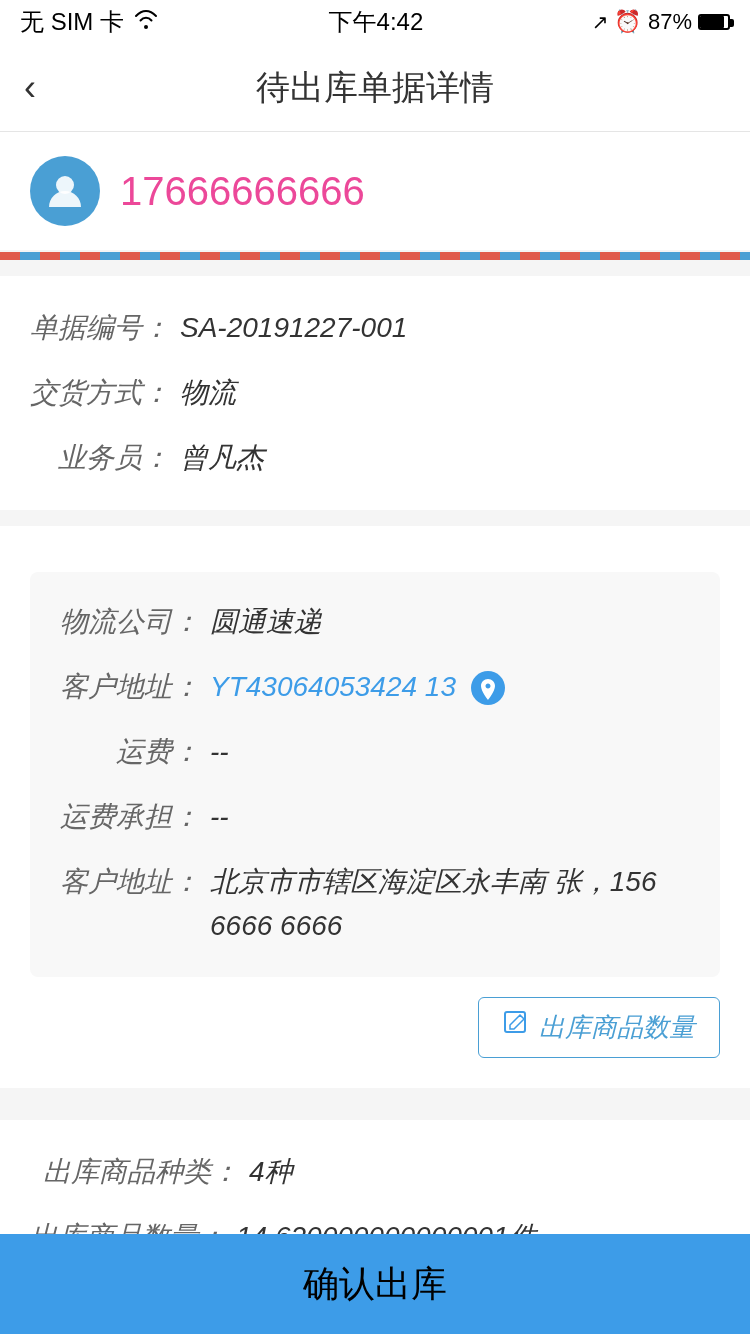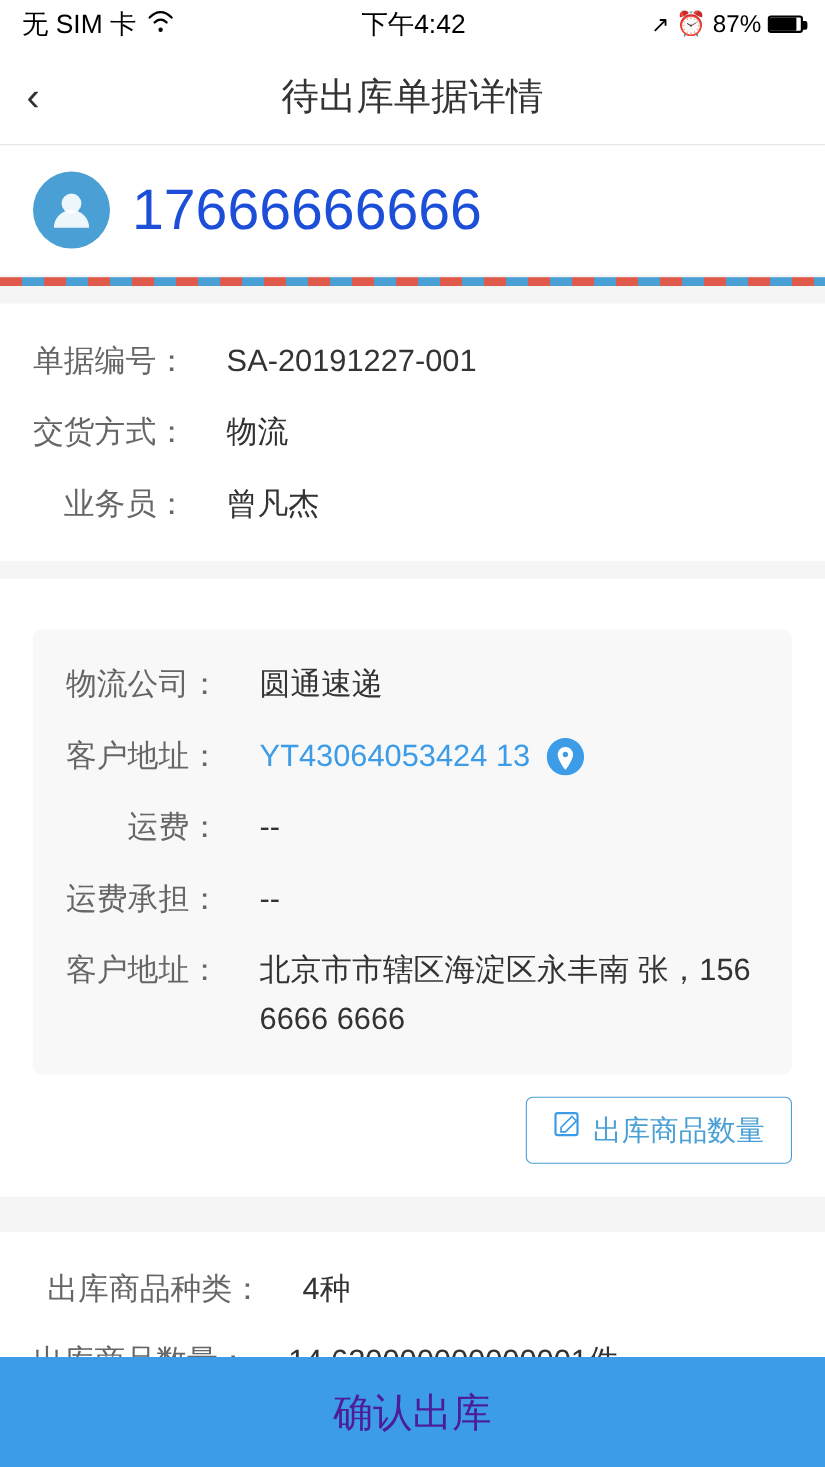--- a/index.html
+++ b/index.html
@@ -66,61 +66,61 @@
       width: 70px;
       height: 70px;
       border-radius: 50%;
       background: #4a9fd4;
       display: flex;
       align-items: center;
       justify-content: center;
     }
     .user-avatar svg { width: 44px; height: 44px; }
     .user-phone {
-      font-size: 52px;
+      font-size: 40px;
       font-weight: 500;
-      color: #1d4ed8;
+      color: #ec4899;
     }
 
     
     .dashed-divider {
       width: 100%;
       height: 8px;
       background: repeating-linear-gradient(
         90deg,
         #e05a4b 0px, #e05a4b 20px,
         #4a9fd4 20px, #4a9fd4 40px
       );
     }
 
     
     .section {
       background: #fff;
       margin: 16px 0;
       padding: 30px 30px;
+      font-style: italic;
     }
 
     .info-row {
       display: flex;
       align-items: flex-start;
       margin-bottom: 20px;
       line-height: 1.6;
     }
     .info-row:last-child { margin-bottom: 0; }
     .info-label {
       color: #666;
       min-width: 140px;
       text-align: right;
       margin-right: 10px;
       flex-shrink: 0;
     }
     .info-value {
       color: #333;
       flex: 1;
-      margin-left: 26px;
     }
     .info-value.with-icon {
       display: flex;
       align-items: center;
       gap: 12px;
     }
 
     .location-icon {
       display: inline-flex;
       align-items: center;
@@ -181,21 +181,21 @@
       left: 0;
       width: 750px;
       height: 100px;
       background: #3d9ce8;
       display: flex;
       align-items: center;
       justify-content: center;
       cursor: pointer;
     }
     .bottom-bar-text {
-      color: #4c1d95;
+      color: #000000;
       font-size: 36px;
       font-weight: 500;
     }
   </style>
 </head>
 <body>
 
 <div class="status-bar">
   <div class="status-left">
     <span>无 SIM 卡</span>

